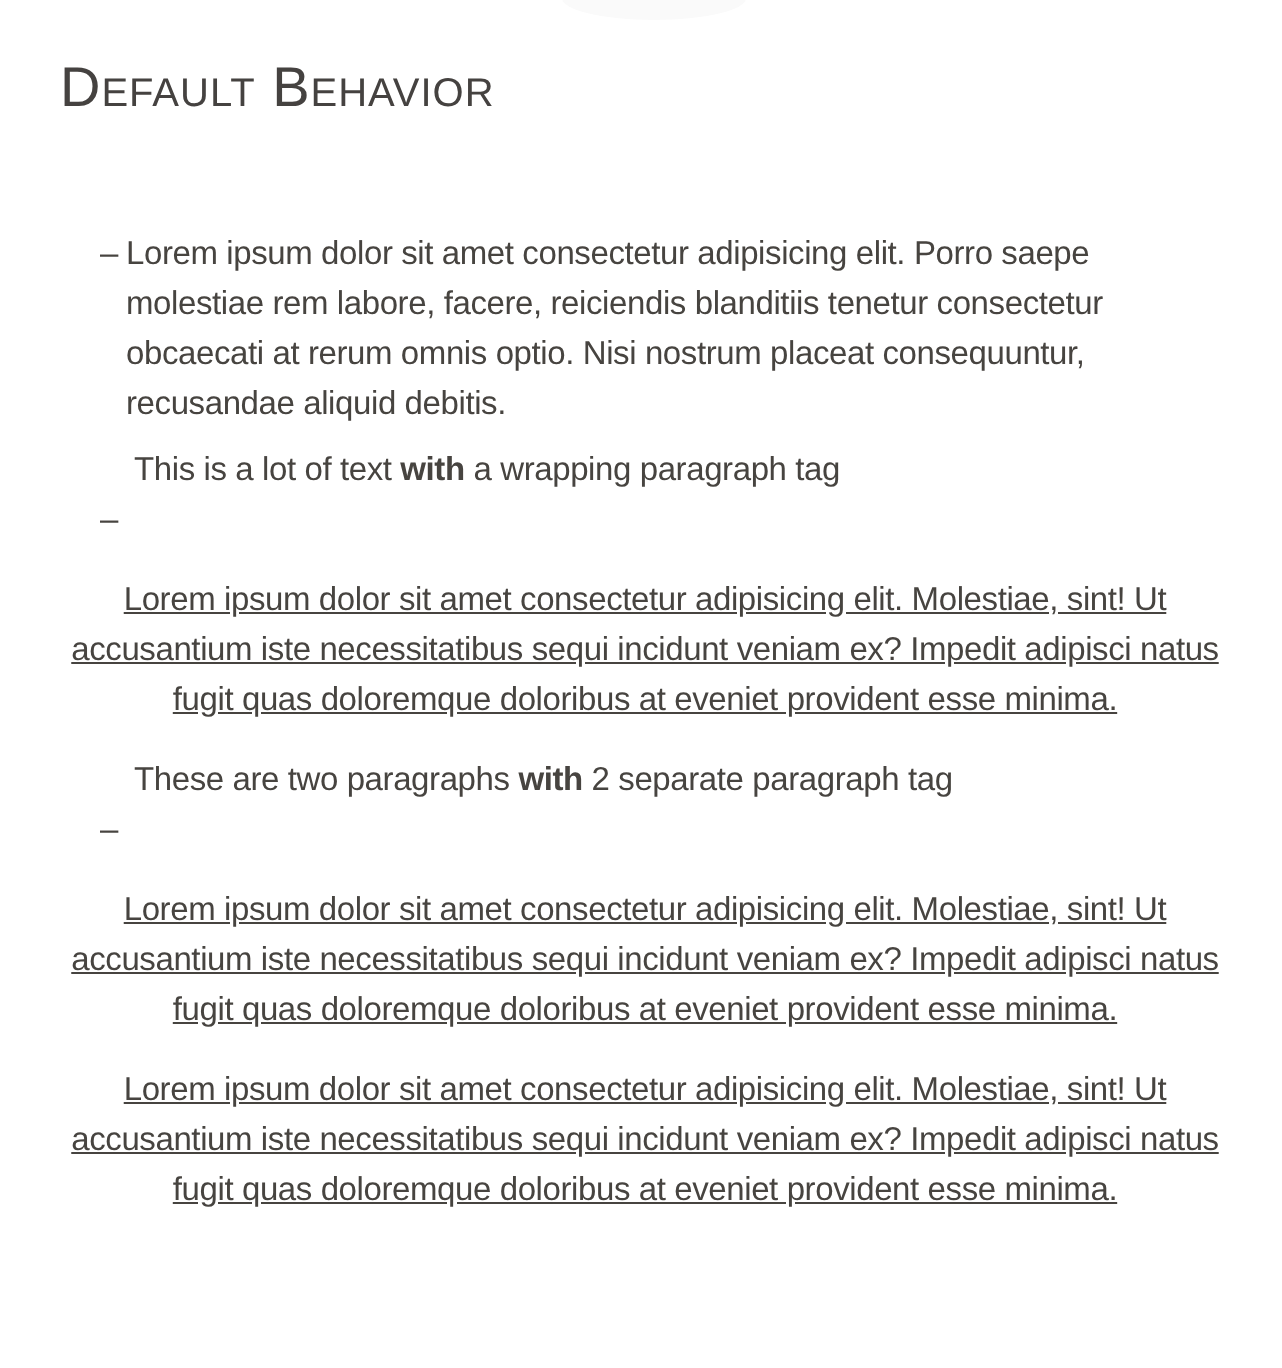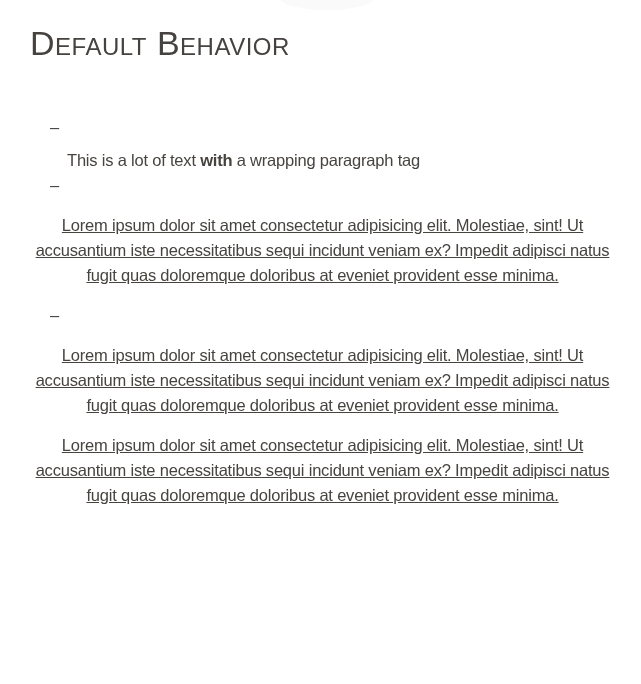--- a/index.html
+++ b/index.html
@@ -22,21 +22,21 @@
     top: -12px;
     left: 281px;
     width: 92px;
     height: 22px;
     border-radius: 50%;
     background: #fafafa;
   }
 
   h1.page-title {
     margin: 24px 0 16px 30px;
-    font-size: 34px;
+    font-size: 28px;
     line-height: 39px;
     font-variant: small-caps;
     font-weight: normal;
     letter-spacing: 0.5px;
     color: #454240;
   }
 
   main.content {
     margin: 52px 26px 0 30px;
     width: 585px;
@@ -83,33 +83,34 @@
 <body>
 
 <div class="top-blob"></div>
 
 <h1 class="page-title">Default Behavior</h1>
 
 <main class="content">
 
   <section class="demo-section-1">
     <ul class="demo-list">
-      <li class="demo-item"><span class="dash">–</span></li>
+      <li class="demo-item"><span class="dash">–</span><span>Lorem ipsum dolor sit amet consectetur adipisicing elit. Porro saepe molestiae rem labore, facere, reiciendis blanditiis tenetur consectetur obcaecati at rerum omnis optio. Nisi nostrum placeat consequuntur, recusandae aliquid debitis.</span></li>
     </ul>
   </section>
 
   <section class="demo-section-2">
     <div class="intro"><span>This is a lot of text </span><strong>with</strong><span> a wrapping paragraph tag</span></div>
     <ul class="demo-list">
       <li class="demo-item"><span class="dash">–</span><span></span></li>
     </ul>
     <p class="para">Lorem ipsum dolor sit amet consectetur adipisicing elit. Molestiae, sint! Ut accusantium iste necessitatibus sequi incidunt veniam ex? Impedit adipisci natus fugit quas doloremque doloribus at eveniet provident esse minima.</p>
   </section>
 
   <section class="demo-section-3">
+    <div class="intro"><span>These are two paragraphs </span><strong>with</strong><span> 2 separate paragraph tag</span></div>
     <ul class="demo-list">
       <li class="demo-item"><span class="dash">–</span><span></span></li>
     </ul>
     <p class="para">Lorem ipsum dolor sit amet consectetur adipisicing elit. Molestiae, sint! Ut accusantium iste necessitatibus sequi incidunt veniam ex? Impedit adipisci natus fugit quas doloremque doloribus at eveniet provident esse minima.</p>
     <p class="para">Lorem ipsum dolor sit amet consectetur adipisicing elit. Molestiae, sint! Ut accusantium iste necessitatibus sequi incidunt veniam ex? Impedit adipisci natus fugit quas doloremque doloribus at eveniet provident esse minima.</p>
   </section>
 
 </main>
 
 </body></html>

